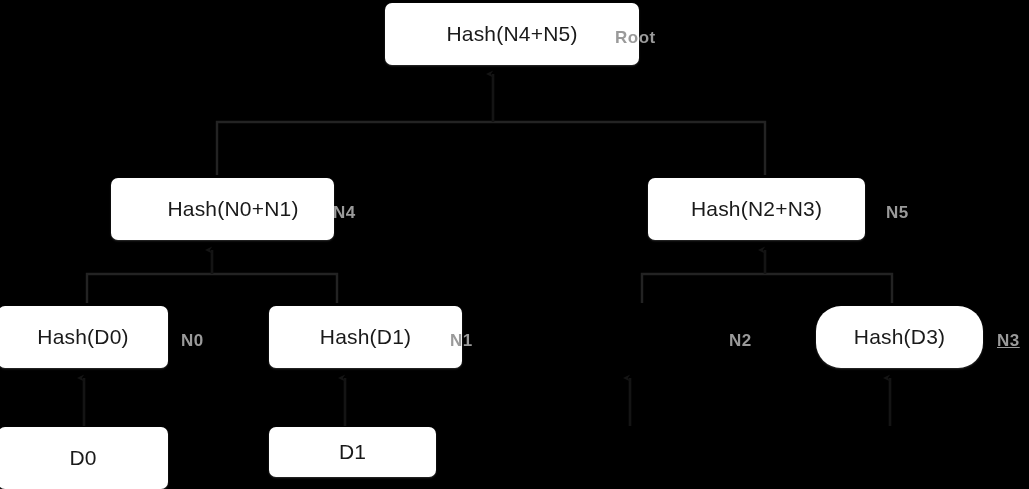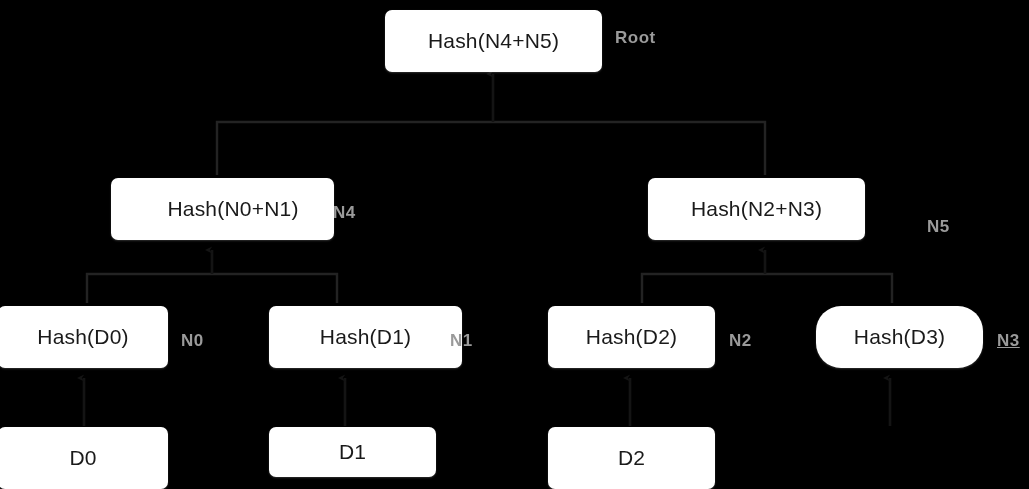--- a/index.html
+++ b/index.html
@@ -82,72 +82,66 @@
       <line x1="345" y1="426" x2="345" y2="378" stroke="#141414" stroke-width="2.6" marker-end="url(#arrowhead)"></line>
     </g>
     <g>
       <line x1="630" y1="426" x2="630" y2="378" stroke="#141414" stroke-width="2.6" marker-end="url(#arrowhead)"></line>
     </g>
     <g>
       <line x1="890" y1="426" x2="890" y2="378" stroke="#141414" stroke-width="2.6" marker-end="url(#arrowhead)"></line>
     </g>
   </svg>
 
-  <div class="node" style="left:385px; top:10px; width:217px; height:62px;">
+  <div class="node" style="left:385px; top:3px; width:254px; height:62px;">
     <span>Hash(N4+N5)</span>
   </div>
   <div class="tag" style="left:615px; top:20px; height:28px;">
     <span>Root</span>
   </div>
 
   <div class="node" style="left:111px; top:178px; width:223px; height:62px;padding-left:21px;">
     <span>Hash(N0+N1)</span>
   </div>
   <div class="tag" style="left:333px; top:195px; height:28px;">
     <span>N4</span>
   </div>
 
   <div class="node" style="left:648px; top:178px; width:217px; height:62px;">
     <span>Hash(N2+N3)</span>
   </div>
-  <div class="tag" style="left:886px; top:209px; height:28px;margin-left:41px;">
+  <div class="tag" style="left:886px; top:195px; height:28px;">
     <span>N5</span>
   </div>
 
   <div class="node" style="left:-2px; top:306px; width:170px; height:62px;">
     <span>Hash(D0)</span>
   </div>
   <div class="tag" style="left:181px; top:323px; height:28px;">
     <span>N0</span>
   </div>
 
   <div class="node" style="left:269px; top:306px; width:193px; height:62px;">
     <span>Hash(D1)</span>
   </div>
   <div class="tag" style="left:450px; top:323px; height:28px;">
     <span>N1</span>
   </div>
 
-  <div class="node" style="left:548px; top:306px; width:167px; height:62px;">
-    <span>Hash(D2)</span>
-  </div>
   <div class="tag" style="left:729px; top:323px; height:28px;">
     <span>N2</span>
   </div>
 
   <div class="node" style="left:816px; top:306px; width:167px; height:62px;border-radius:25px;">
     <span>Hash(D3)</span>
   </div>
   <div class="tag" style="left:997px; top:323px; height:28px;text-decoration:underline;">
     <span>N3</span>
   </div>
 
   <div class="node" style="left:-2px; top:427px; width:170px; height:62px;">
     <span>D0</span>
   </div>
   <div class="node" style="left:269px; top:427px; width:167px; height:50px;">
     <span>D1</span>
   </div>
-  <div class="node" style="left:548px; top:427px; width:167px; height:62px;">
-    <span>D2</span>
-  </div>
 
 </div>
 
 </body></html>

